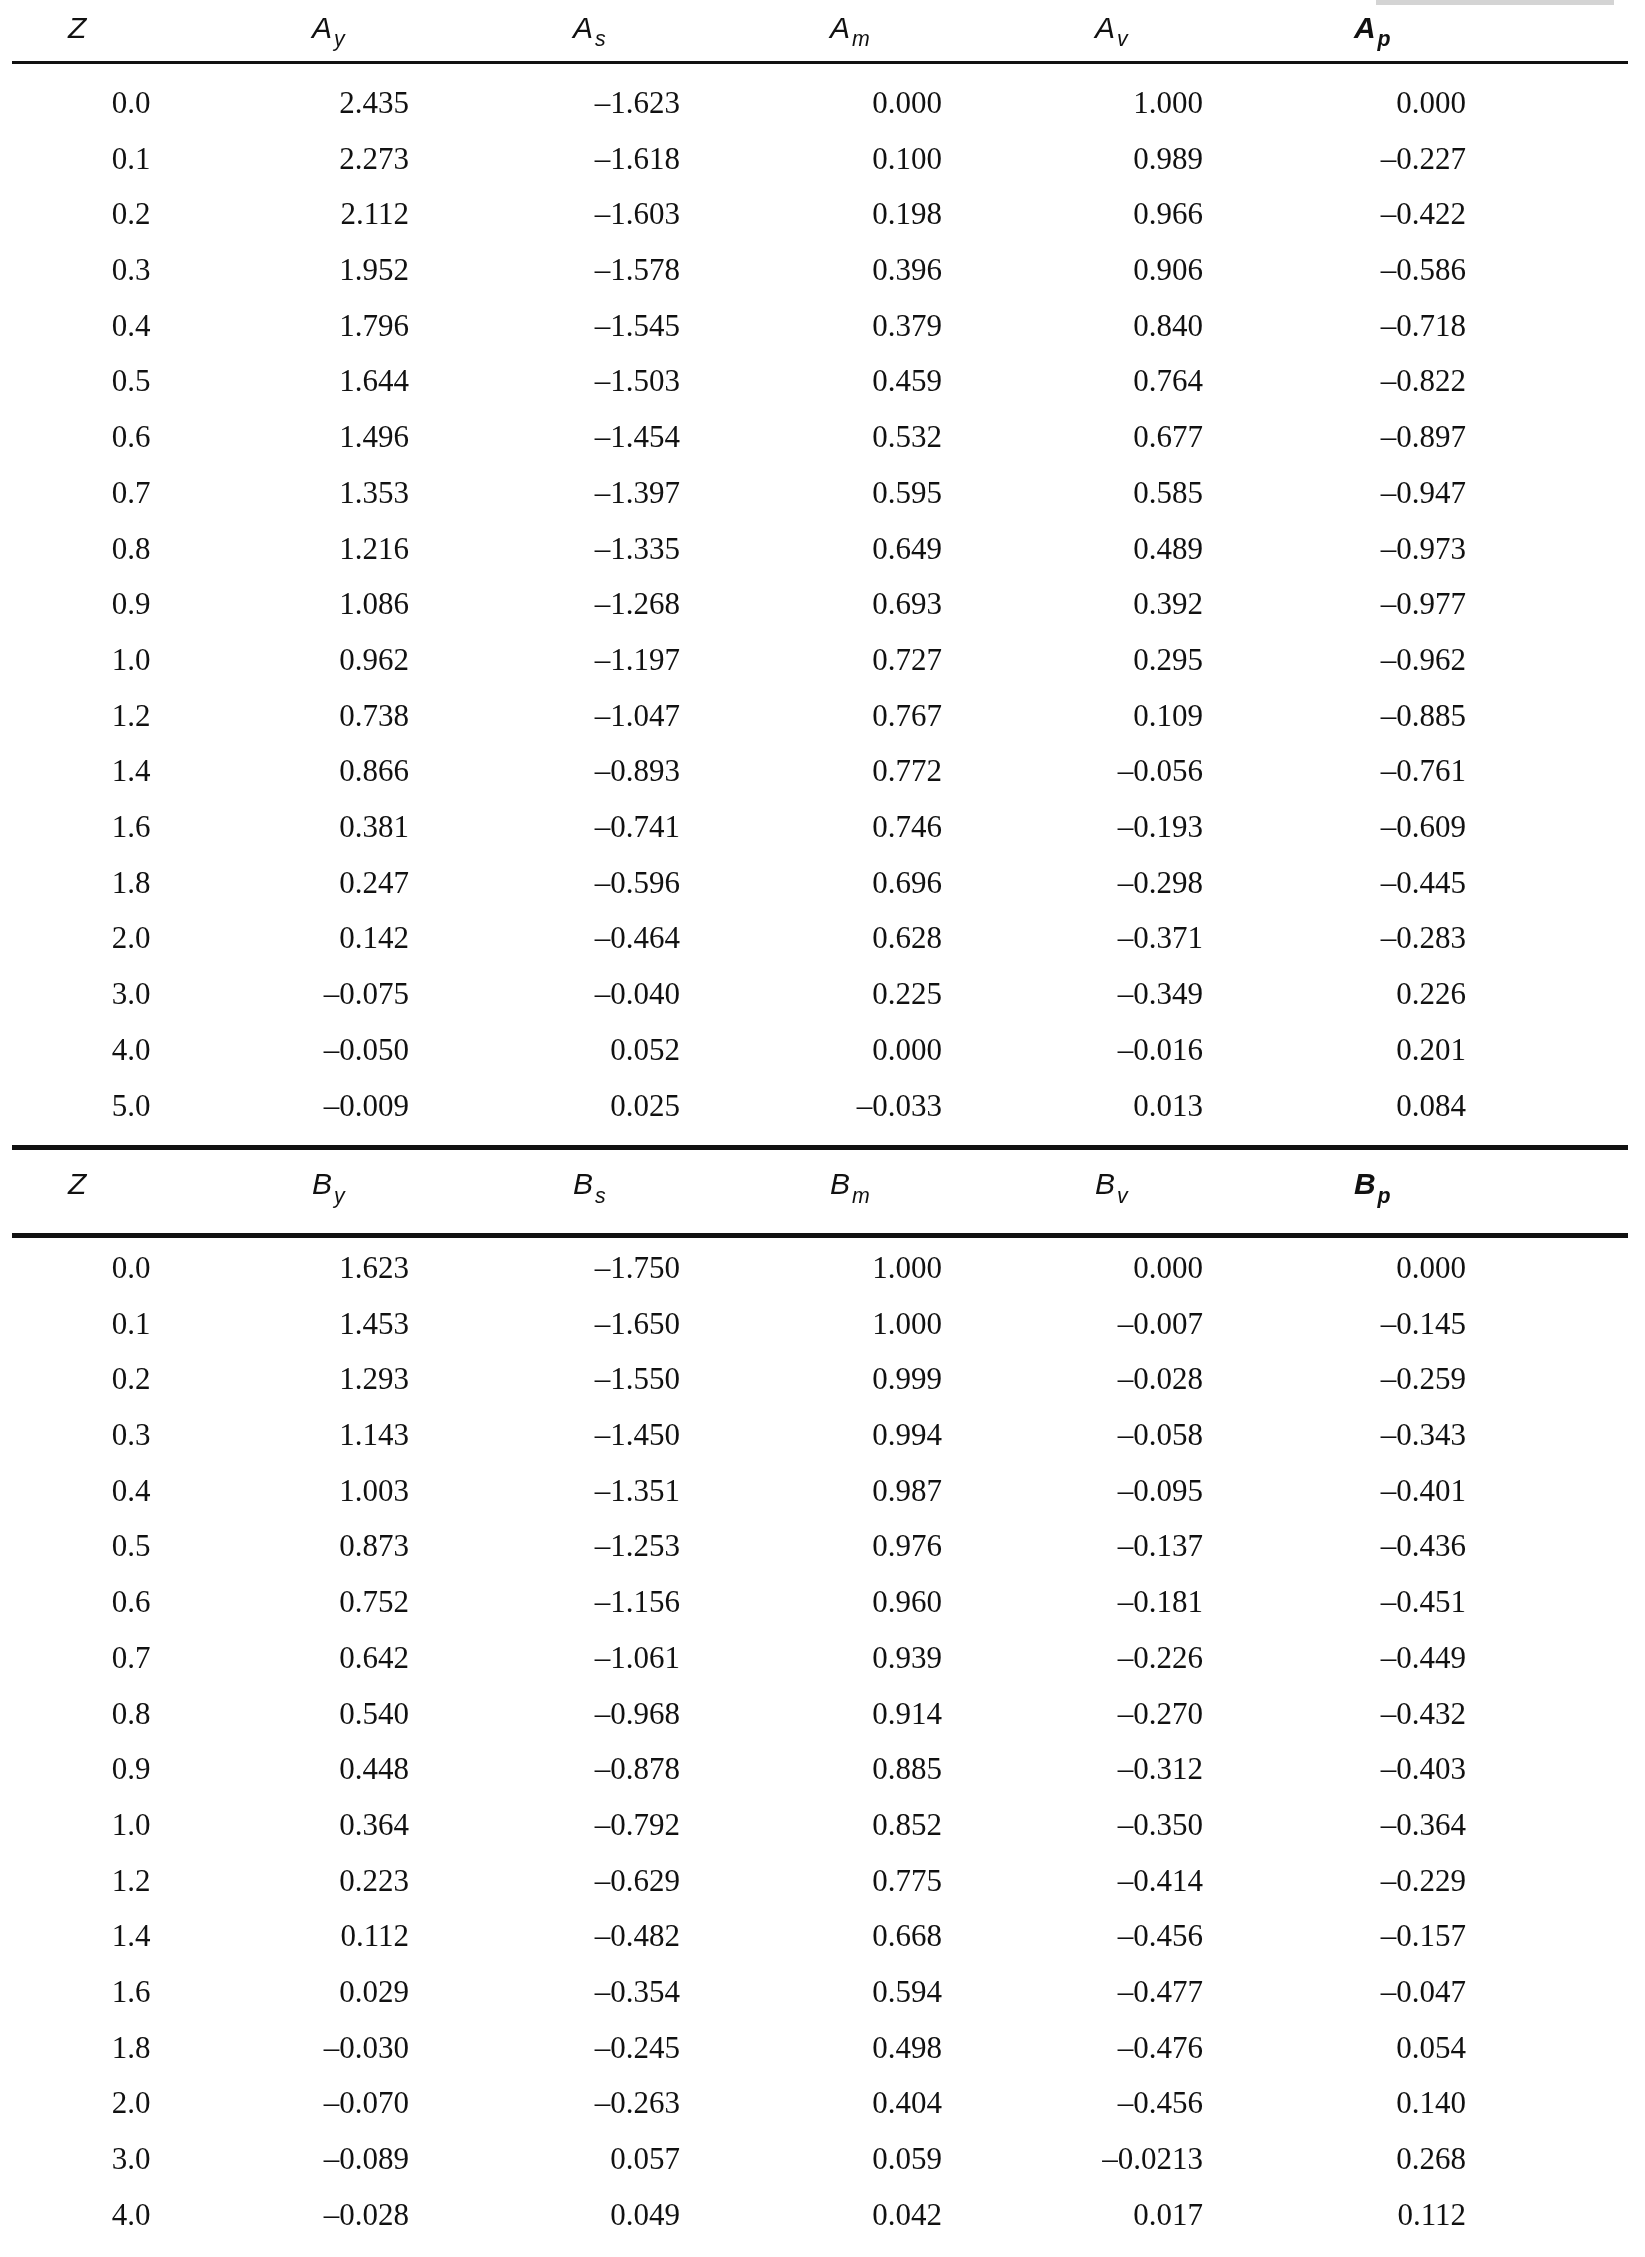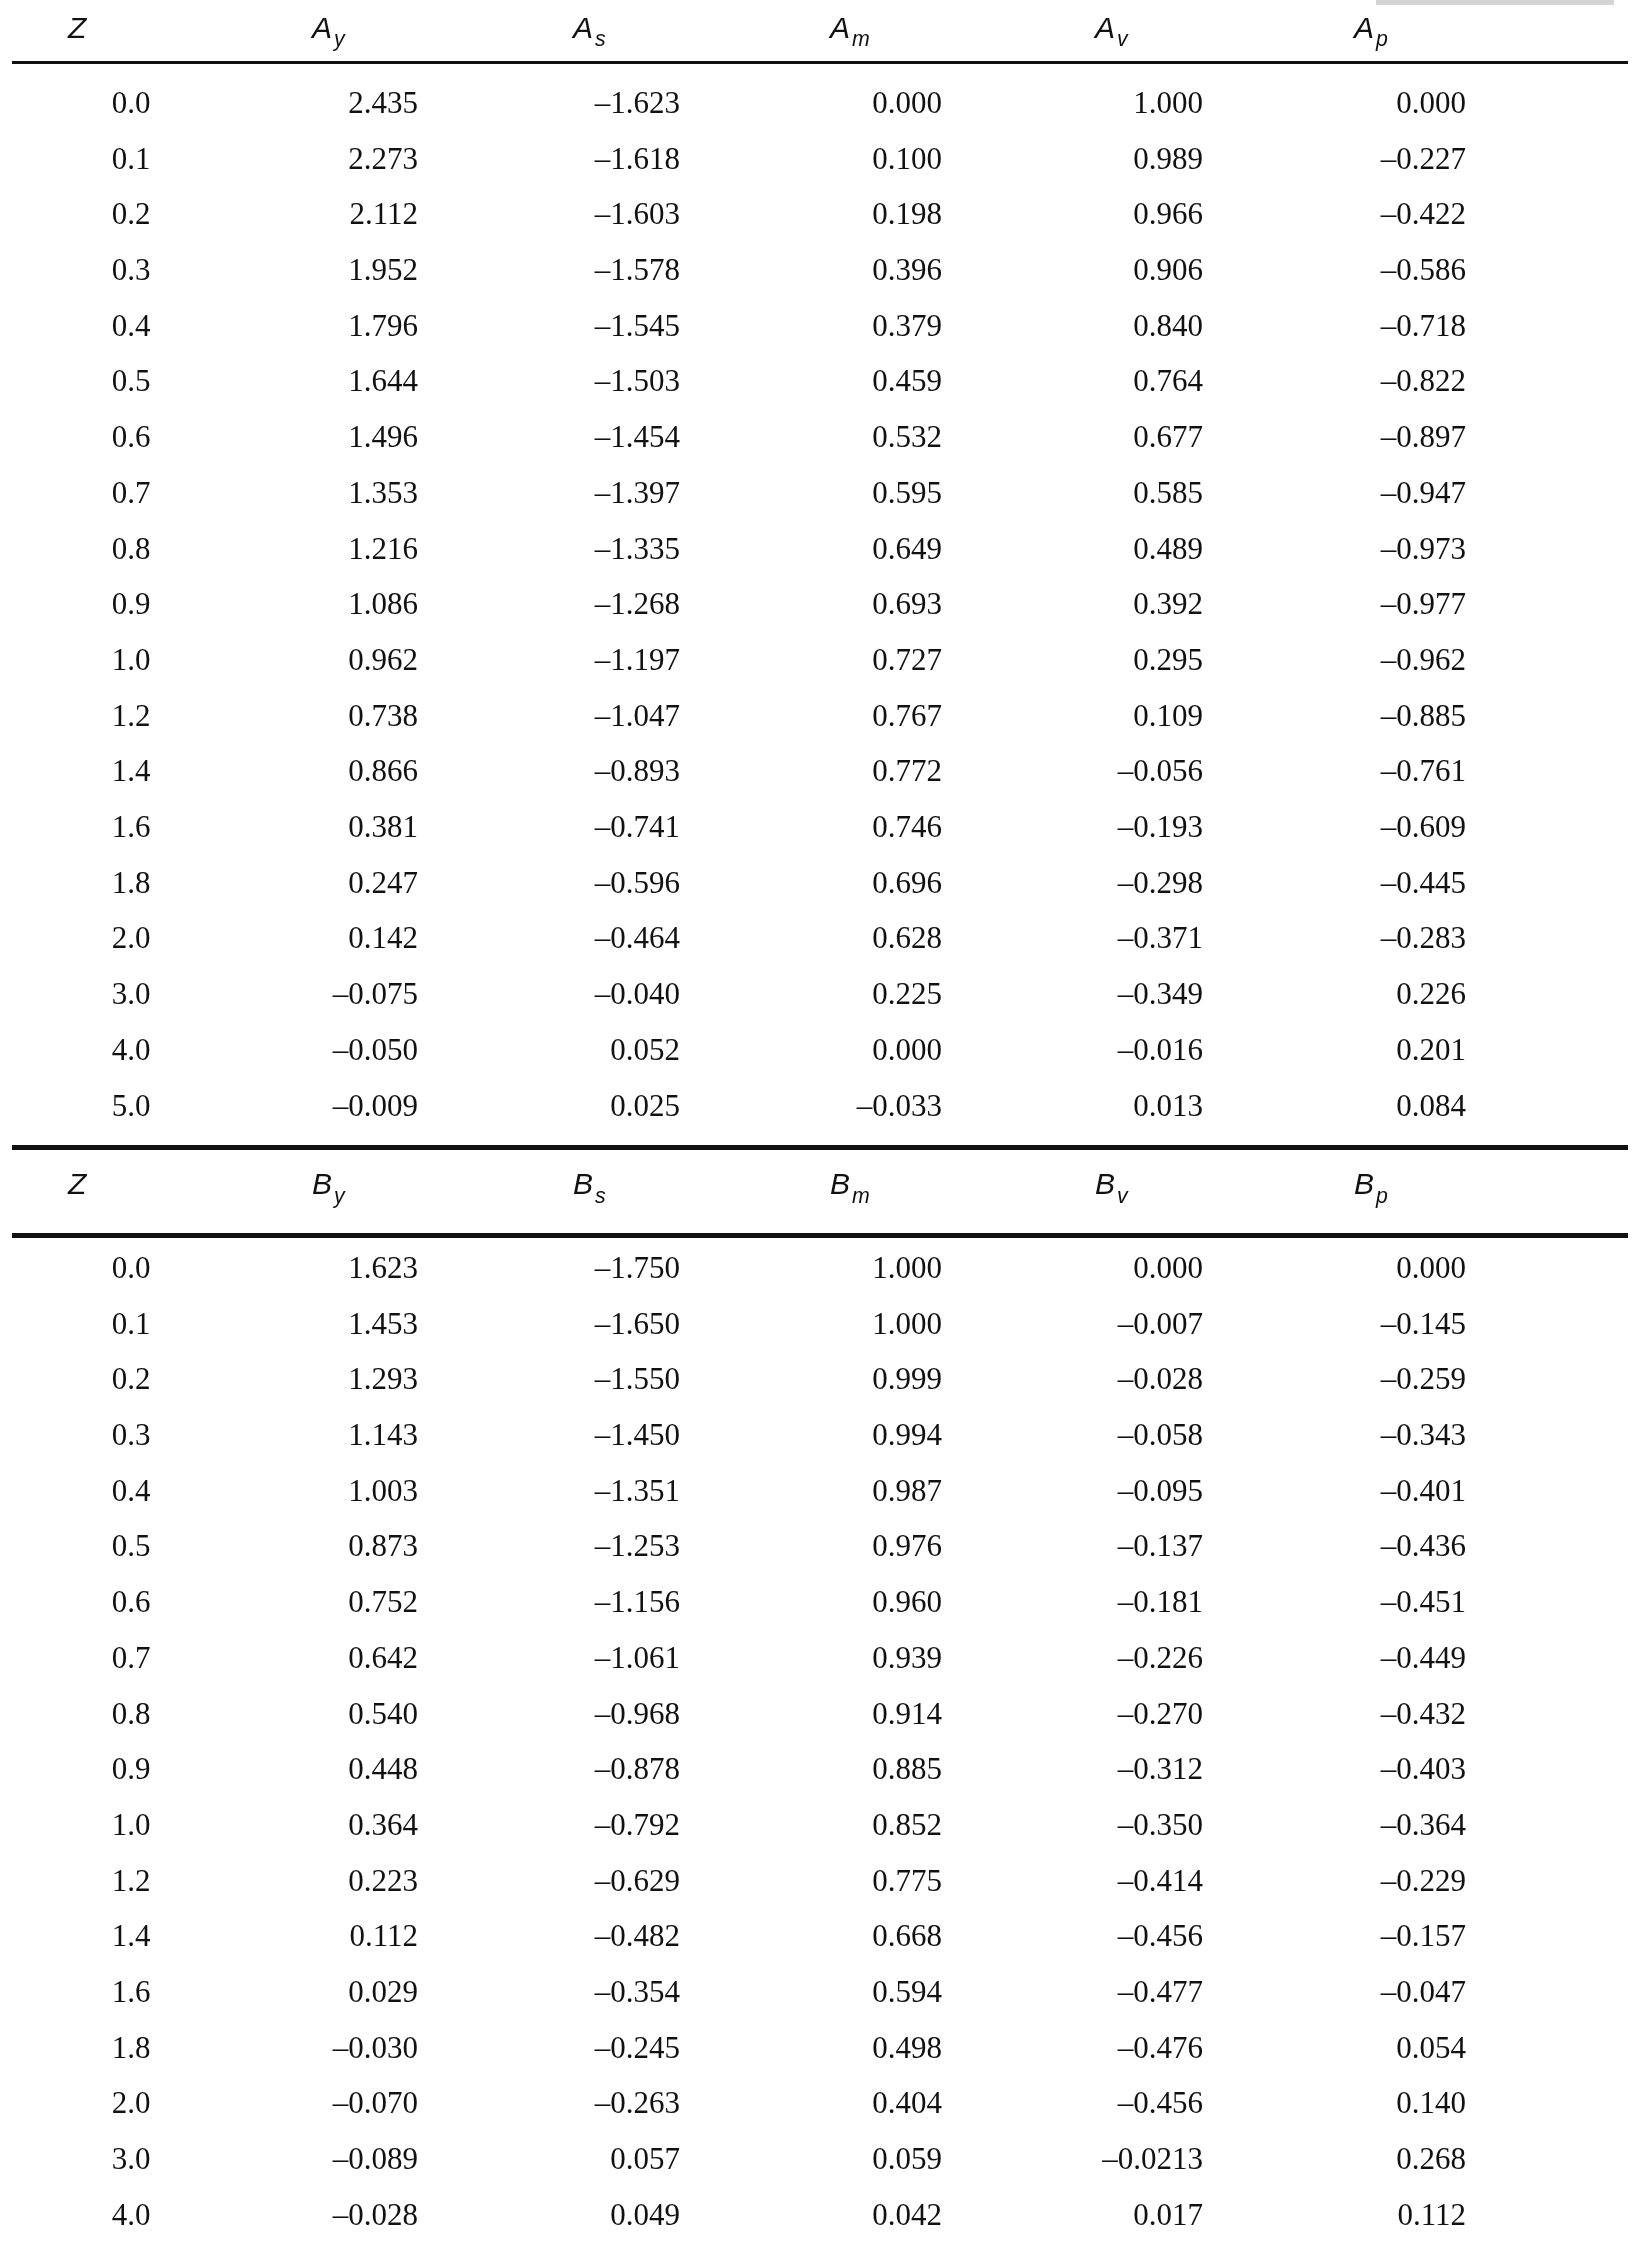--- a/index.html
+++ b/index.html
@@ -71,32 +71,32 @@
   }
   .cell {
     position: absolute;
     top: 0;
     font-size: 31px;
     line-height: 39px;
     white-space: nowrap;
     text-align: right;
   }
   .cell.z { text-align: center; left: 73px; width: 116px; }
-  .cell.c1 { left: 243px; width: 175px; }
+  .cell.c1 { left: 234px; width: 175px; }
   .cell.c2 { left: 505px; width: 175px; }
   .cell.c3 { left: 767px; width: 175px; }
   .cell.c4 { left: 1028px; width: 175px; }
   .cell.c5 { left: 1291px; width: 175px; }
 
   .h-z  { left: 68px; }
   .h-c1 { left: 312px; font-style: italic; }
   .h-c2 { left: 573px; }
   .h-c3 { left: 830px; }
   .h-c4 { left: 1095px; }
-  .h-c5 { left: 1354px; }
+  .h-c5 { left: 1354px; font-weight: bold; }
 </style>
 </head>
 <body>
 
 <div class="scan-artifact"></div>
 
 <div class="section" style="top:0;">
   <div class="hdr-row" style="top:7.8px;">
     <div class="hdr-cell h-z"><span>Z</span></div>
     <div class="hdr-cell h-c1"><span>A</span><sub>y</sub></div>

